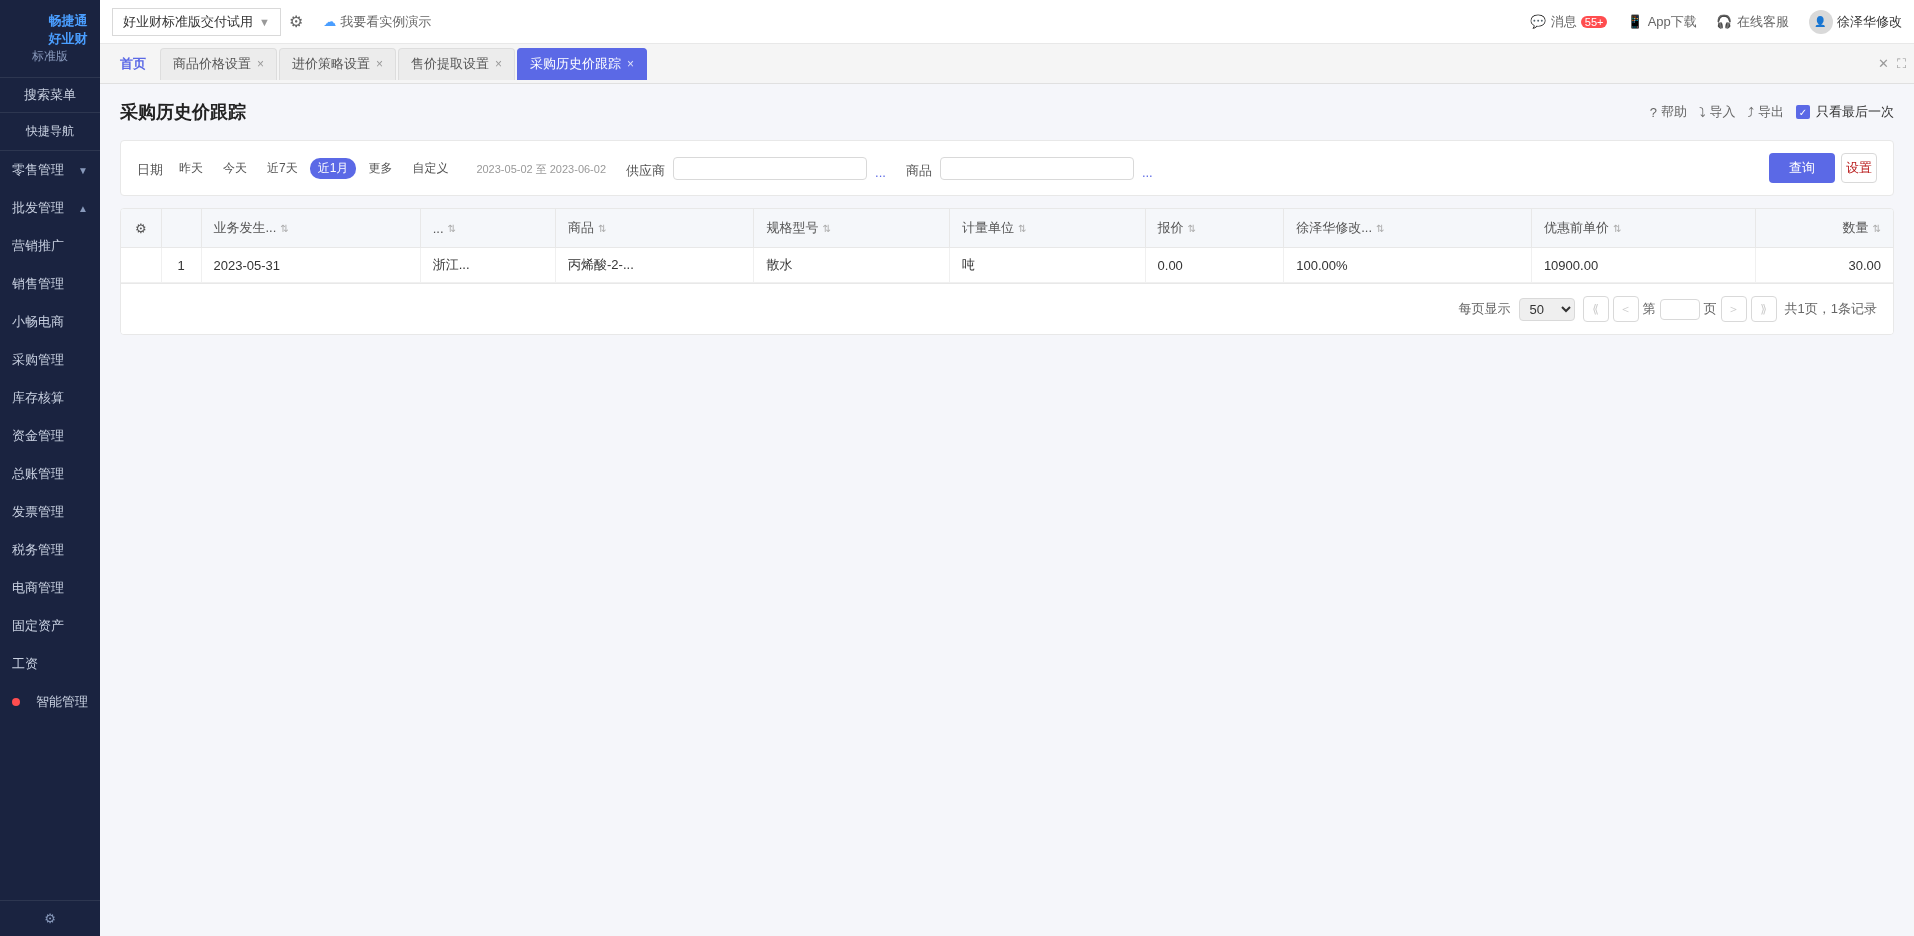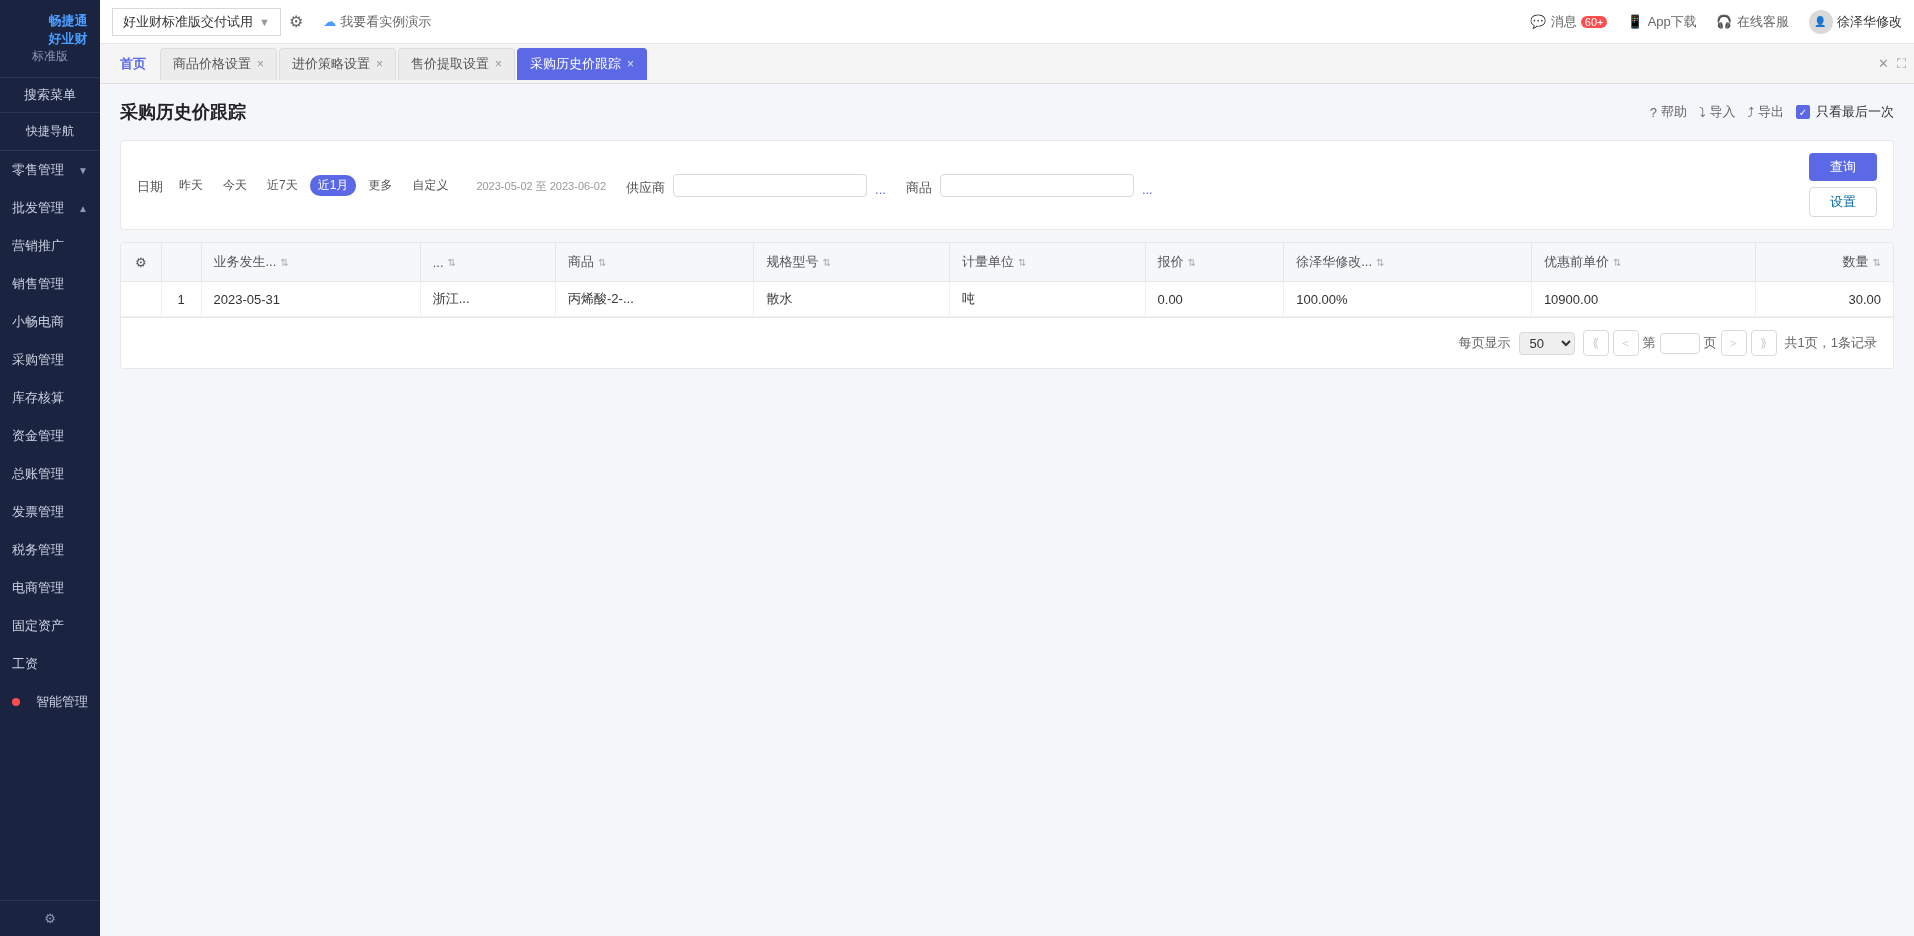--- a/index.html
+++ b/index.html
@@ -261,38 +261,37 @@
       padding: 3px 8px;
       min-width: 180px;
       color: #333;
       font-size: 13px;
       outline: none;
     }
     .filter-more { color: #5b69e6; cursor: pointer; font-size: 13px; }
     .filter-actions {
       margin-left: auto;
       display: flex;
-      flex-direction: column;
       gap: 6px;
     }
     .btn-primary {
       background: #5b69e6;
       color: #fff;
       border: none;
       border-radius: 4px;
       padding: 5px 20px;
       cursor: pointer;
       font-size: 13px;
     }
     .btn-default {
       background: #fff;
-      color: #0369a1;
+      color: #b91c1c;
       border: 1px solid #d9d9d9;
       border-radius: 4px;
-      padding: 5px 20px;
+      padding: 5px 4px;
       cursor: pointer;
       font-size: 13px;
     }
 
     
     .table-container {
       background: #fff;
       border: 1px solid #e8e8e8;
       border-radius: 4px;
       overflow: auto;
@@ -453,21 +452,21 @@
     <span class="topbar-settings">⚙</span>
     <div class="topbar-demo">
       <span class="demo-icon">☁</span>
       <span>我要看实例演示</span>
     </div>
 
     <div class="topbar-right">
       <div class="topbar-badge">
         <span>💬</span>
         <span>消息</span>
-        <span class="badge-count">60+</span>
+        <span class="badge-count">55+</span>
       </div>
       <div class="topbar-badge">
         <span>📱</span>
         <span>App下载</span>
       </div>
       <div class="topbar-badge">
         <span>🎧</span>
         <span>在线客服</span>
       </div>
       <div class="topbar-user">

